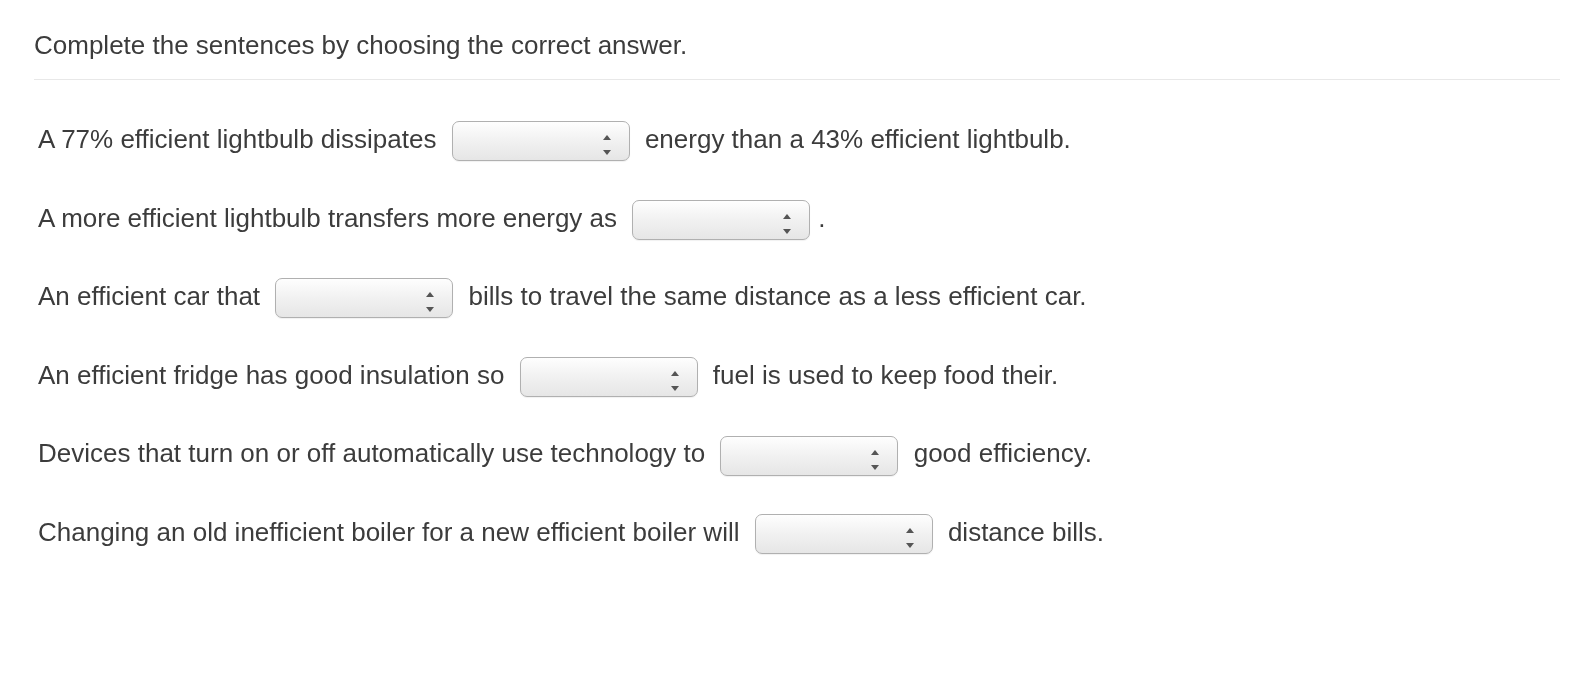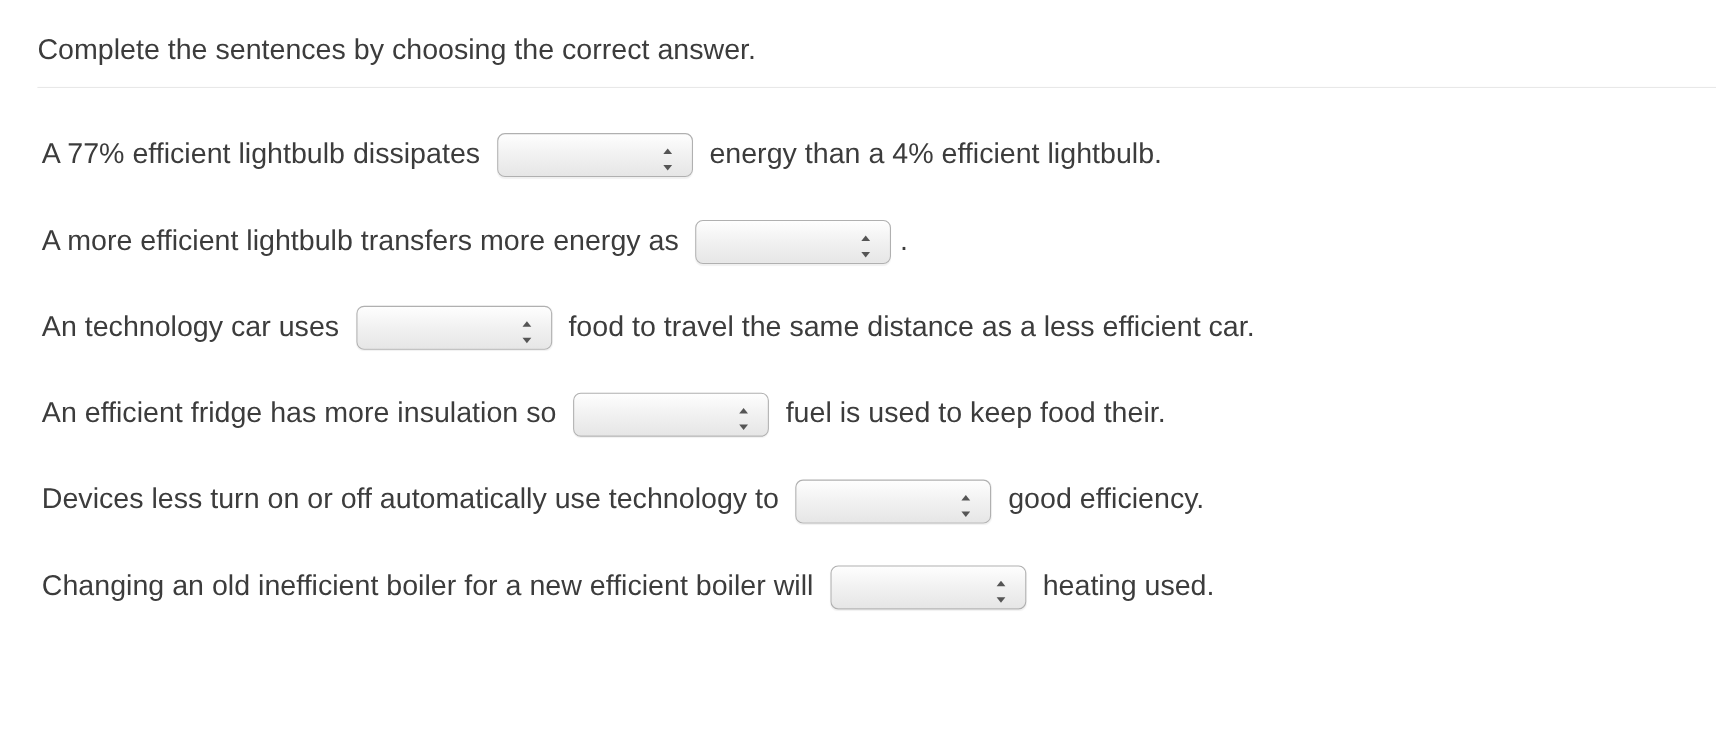--- a/index.html
+++ b/index.html
@@ -68,49 +68,49 @@
   </style>
 </head>
 <body>
 
 <div class="instruction">Complete the sentences by choosing the correct answer.</div>
 
 <div class="sentence">
   <span>A 77% efficient lightbulb dissipates </span><span class="dropdown"><span class="dropdown-arrows">
         <span class="arrow-up"></span>
         <span class="arrow-down"></span>
-      </span></span><span> energy than a 4% efficient lightbulb.</span>
+      </span></span><span> energy than a 43% efficient lightbulb.</span>
 </div>
 
 <div class="sentence">
   <span>A more efficient lightbulb transfers more energy as </span><span class="dropdown"><span class="dropdown-arrows">
         <span class="arrow-up"></span>
         <span class="arrow-down"></span>
       </span></span><span>.</span>
 </div>
 
 <div class="sentence">
-  <span>An technology car uses </span><span class="dropdown"><span class="dropdown-arrows">
+  <span>An efficient car that </span><span class="dropdown"><span class="dropdown-arrows">
         <span class="arrow-up"></span>
         <span class="arrow-down"></span>
-      </span></span><span> food to travel the same distance as a less efficient car.</span>
+      </span></span><span> bills to travel the same distance as a less efficient car.</span>
 </div>
 
 <div class="sentence">
-  <span>An efficient fridge has more insulation so </span><span class="dropdown"><span class="dropdown-arrows">
+  <span>An efficient fridge has good insulation so </span><span class="dropdown"><span class="dropdown-arrows">
         <span class="arrow-up"></span>
         <span class="arrow-down"></span>
       </span></span><span> fuel is used to keep food their.</span>
 </div>
 
 <div class="sentence">
-  <span>Devices less turn on or off automatically use technology to </span><span class="dropdown"><span class="dropdown-arrows">
+  <span>Devices that turn on or off automatically use technology to </span><span class="dropdown"><span class="dropdown-arrows">
         <span class="arrow-up"></span>
         <span class="arrow-down"></span>
       </span></span><span> good efficiency.</span>
 </div>
 
 <div class="sentence">
   <span>Changing an old inefficient boiler for a new efficient boiler will </span><span class="dropdown"><span class="dropdown-arrows">
         <span class="arrow-up"></span>
         <span class="arrow-down"></span>
-      </span></span><span> heating used.</span>
+      </span></span><span> distance bills.</span>
 </div>
 
 </body></html>

